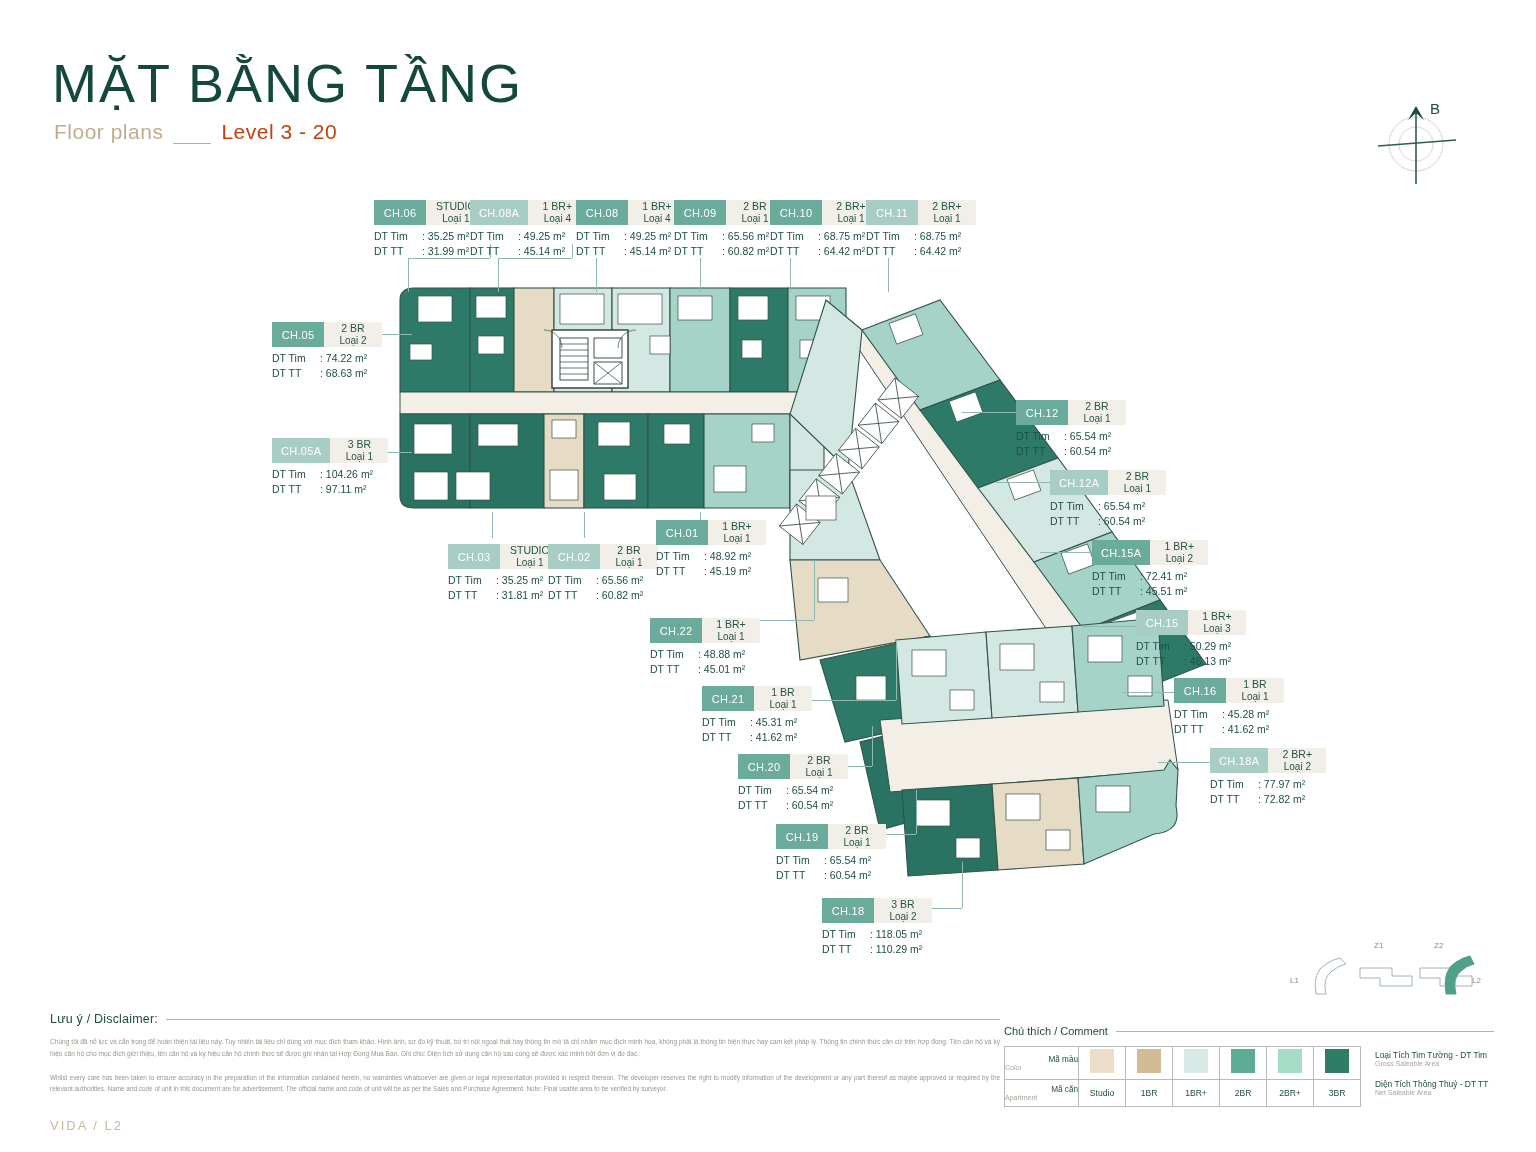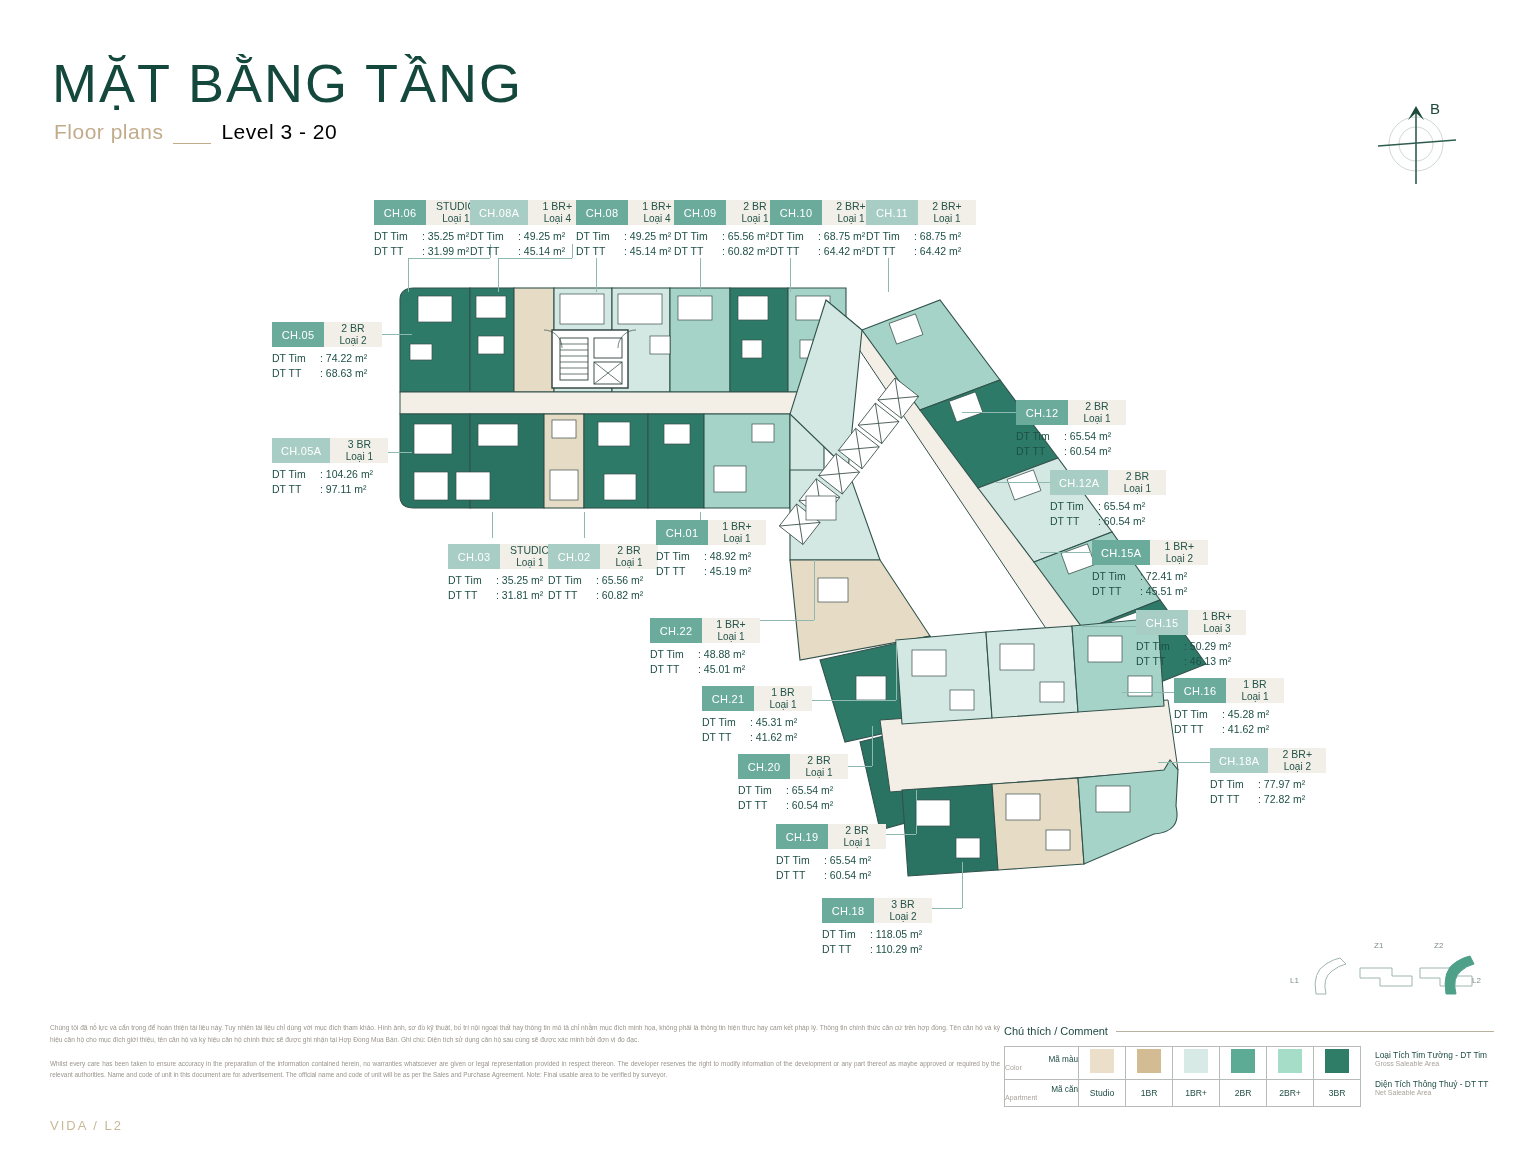--- a/index.html
+++ b/index.html
@@ -19,21 +19,21 @@
     font-size:54px; letter-spacing:2px;
     color:#14483c; font-weight:400;
     font-family:"Liberation Sans", sans-serif;
   }
   #subtitle-row {
     position:absolute; left:54px; top:120px;
     display:flex; align-items:flex-end; gap:10px;
   }
   #subtitle-row .sub-a { font-size:21px; color:#c2ab8b; letter-spacing:.5px; }
   #subtitle-row .rule { width:38px; height:1px; background:#c2ab8b; display:block; }
-  #subtitle-row .sub-b { font-size:21px; color:#000000; letter-spacing:.5px; }
+  #subtitle-row .sub-b { font-size:21px; color:#c2410c; letter-spacing:.5px; }
 
   
   #compass { position:absolute; left:1372px; top:96px; width:96px; height:90px; }
 
   
   #plan { position:absolute; left:0; top:0; width:1536px; height:1000px; }
 
   
   .unit-label { position:absolute; font-size:10px; }
   .ul-head { display:flex; align-items:stretch; height:25px; }
@@ -760,20 +760,24 @@
     <path d="M132,30 L164,30 L164,38 L184,38 L184,48 L152,48 L152,40 L132,40 Z" fill="#ffffff" stroke="#9fb6b0" stroke-width="1"></path>
     <path d="M176,58 q-4,-24 10,-32 q8,-5 14,-6 l4,8 q-8,2 -13,7 q-9,7 -5,23 Z" fill="#4fa088" stroke="#4fa088" stroke-width="1" transform="translate(-18,-2)"></path>
   </svg>
   <span class="kd-label" style="left:2px; top:38px;">L1</span>
   <span class="kd-label" style="left:86px; top:3px;">Z1</span>
   <span class="kd-label" style="left:146px; top:3px;">Z2</span>
   <span class="kd-label" style="left:184px; top:38px;">L2</span>
 </div>
 
 <div id="disclaimer">
+  <div class="dh">
+    <span class="lbl">Lưu ý / Disclaimer:</span>
+    <span class="rule"></span>
+  </div>
   <p class="vi">Chúng tôi đã nỗ lực và cẩn trọng để hoàn thiện tài liệu này. Tuy nhiên tài liệu chỉ dùng với mục đích tham khảo. Hình ảnh, sơ đồ kỹ thuật, bố trí nội ngoại thất hay thông tin mô tả chỉ nhằm mục đích minh họa, không phải là thông tin hiện thực hay cam kết pháp lý. Thông tin chính thức căn cứ trên hợp đồng. Tên căn hộ và ký hiệu căn hộ cho mục đích giới thiệu, tên căn hộ và ký hiệu căn hộ chính thức sẽ được ghi nhận tại Hợp Đồng Mua Bán. Ghi chú: Diện tích sử dụng căn hộ sau cùng sẽ được xác minh bởi đơn vị đo đạc.</p>
   <p class="en">Whilst every care has been taken to ensure accuracy in the preparation of the information contained herein, no warranties whatsoever are given or legal representation provided in respect thereon. The developer reserves the right to modify information of the development or any part thereof as maybe approved or required by the relevant authorities. Name and code of unit in this document are for advertisement. The official name and code of unit will be as per the Sales and Purchase Agreement. Note: Final usable area to be verified by surveyor.</p>
 </div>
 
 <div id="legend">
   <div class="lh">
     <span class="lbl">Chú thích / Comment</span>
     <span class="rule"></span>
   </div>
   <div class="tbl-wrap">

